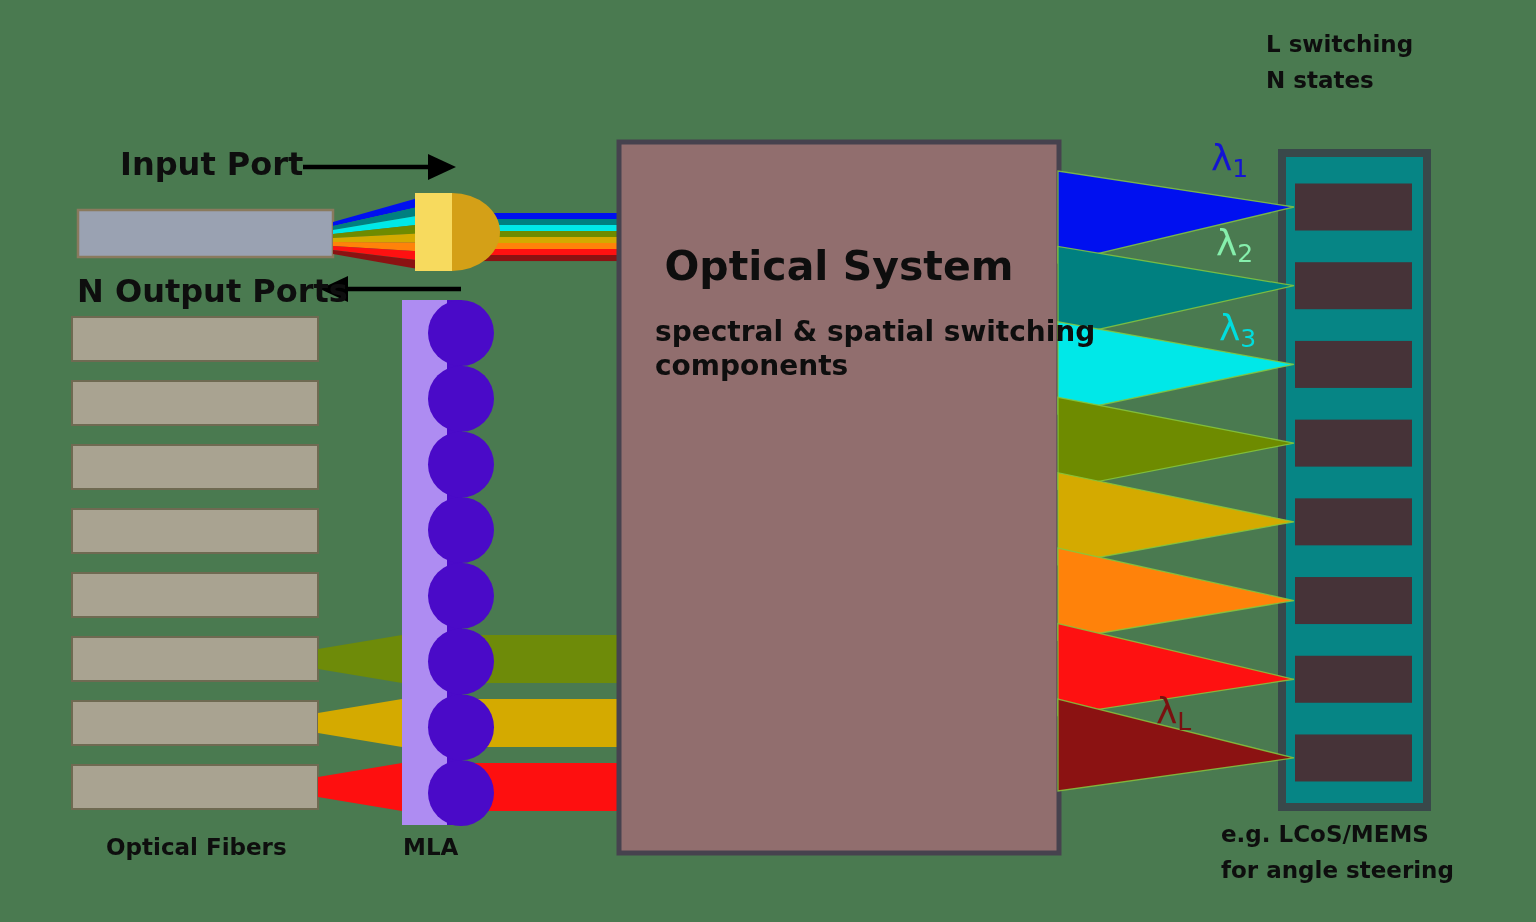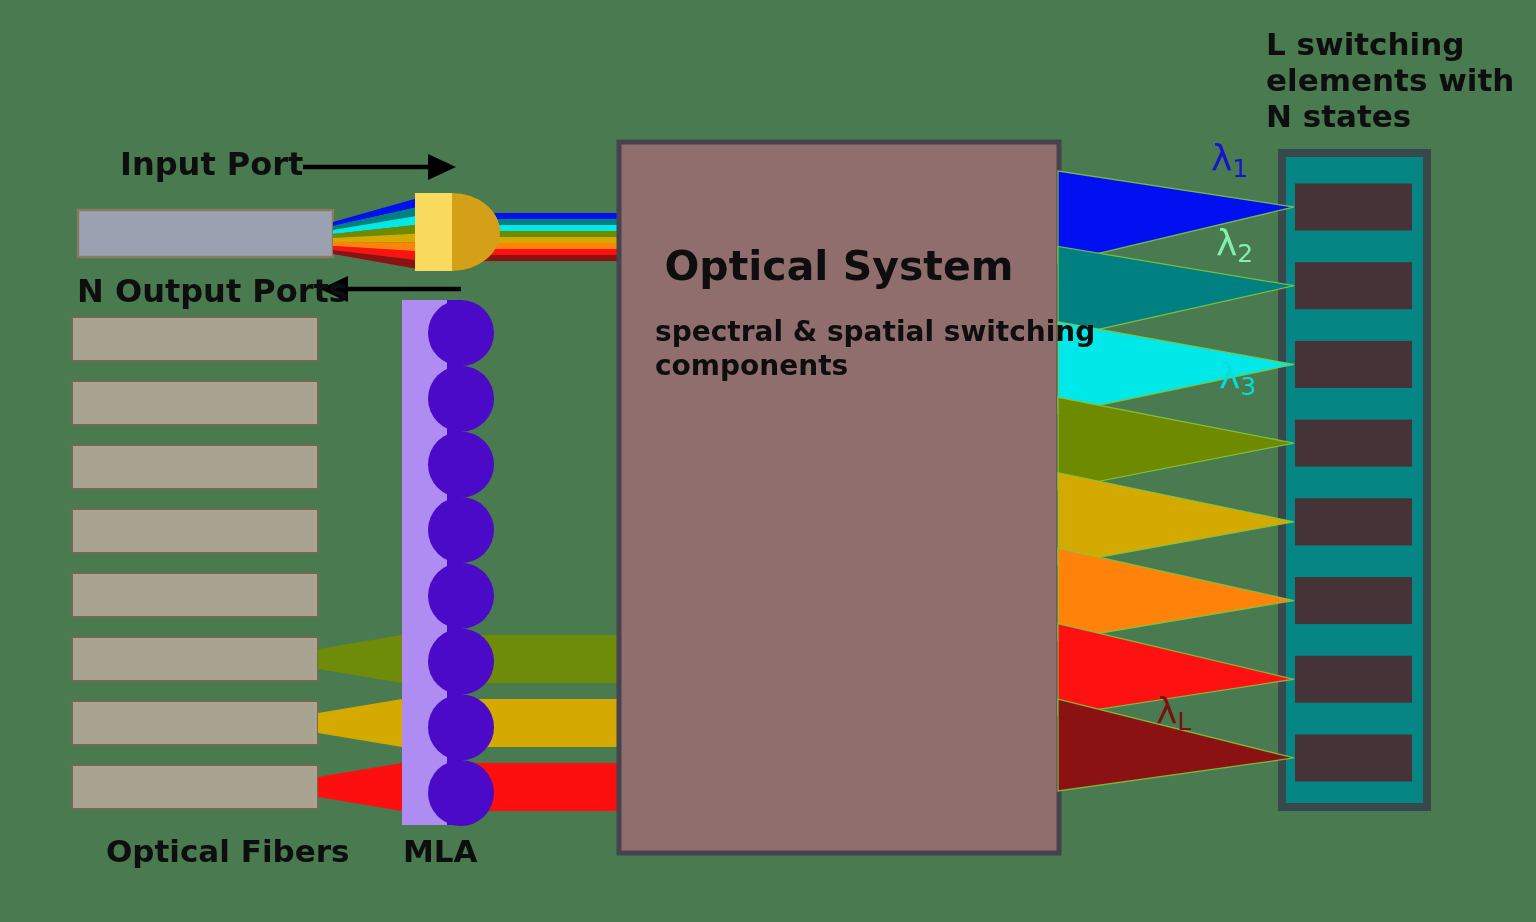--- a/index.html
+++ b/index.html
@@ -15,21 +15,21 @@
     font-family:"DejaVu Sans","Liberation Sans",sans-serif;
     font-weight:bold;
     color:#0e0e0e;
     white-space:nowrap;
     line-height:1.15;
   }
   .label.regular{font-weight:bold;margin-top:20px;}
   .os-title{width:440px;text-align:center;font-size:41px;}
   .os-sub{font-size:28px;line-height:34px;}
   .big{font-size:32px;}
-  .mid{font-size:31px;}
+  .mid{font-size:23px;}
   .multiline{line-height:36px;}
   .lambda-label{
     position:absolute;
     font-size:36px;
     font-weight:normal;
     white-space:nowrap;
   }
   .lamsub{font-size:25px;vertical-align:-7px;}
 </style>
 </head>
@@ -113,26 +113,29 @@
 
   <div class="label os-title" style="left:619px;top:243px;">Optical System</div>
 
   <div class="label regular os-sub" style="left:655px;top:295px;">
     <div>spectral &amp; spatial switching</div>
     <div>components</div>
   </div>
 
   <div class="label mid multiline" style="left:1266px;top:26px;">
     <div>L switching</div>
-    <div>elements with</div>
     <div>N states</div>
   </div>
 
+  <div class="label mid multiline" style="left:1221px;top:816px;">
+    <div>e.g. LCoS/MEMS</div>
+    <div>for angle steering</div>
+  </div>
 
   <div class="lambda-label" style="left: 1211px; top: 137px; color: rgb(20, 20, 210); text-align: center;"><span>λ</span><span class="lamsub">1</span></div>
 
   <div class="lambda-label" style="left: 1216px; top: 222px; color: #86efac;"><span>λ</span><span class="lamsub">2</span></div>
 
-  <div class="lambda-label" style="left: 1219px; top: 307px; color: rgb(0, 222, 222); margin-top: 48px;"><span>λ</span><span class="lamsub">3</span></div>
+  <div class="lambda-label" style="left: 1219px; top: 307px; color: rgb(0, 222, 222);"><span>λ</span><span class="lamsub">3</span></div>
 
   <div class="lambda-label" style="left: 1156px; top: 690px; color: rgb(122, 16, 16);"><span>λ</span><span class="lamsub">L</span></div>
 
 </div>
 
 </body></html>

